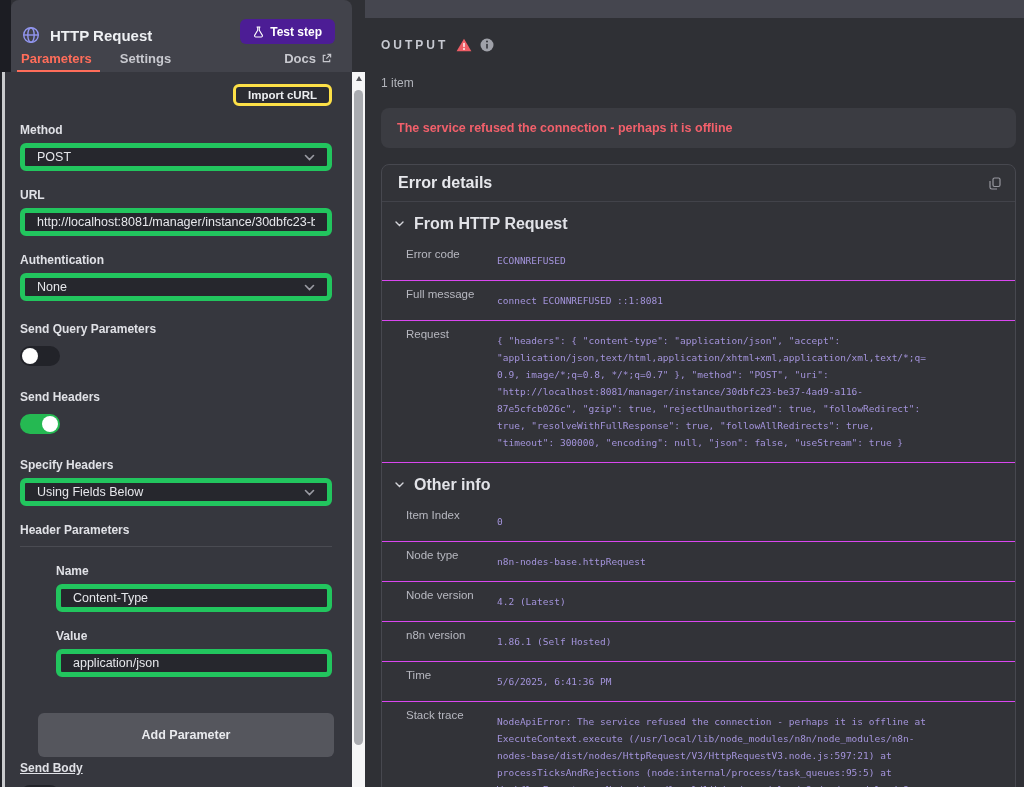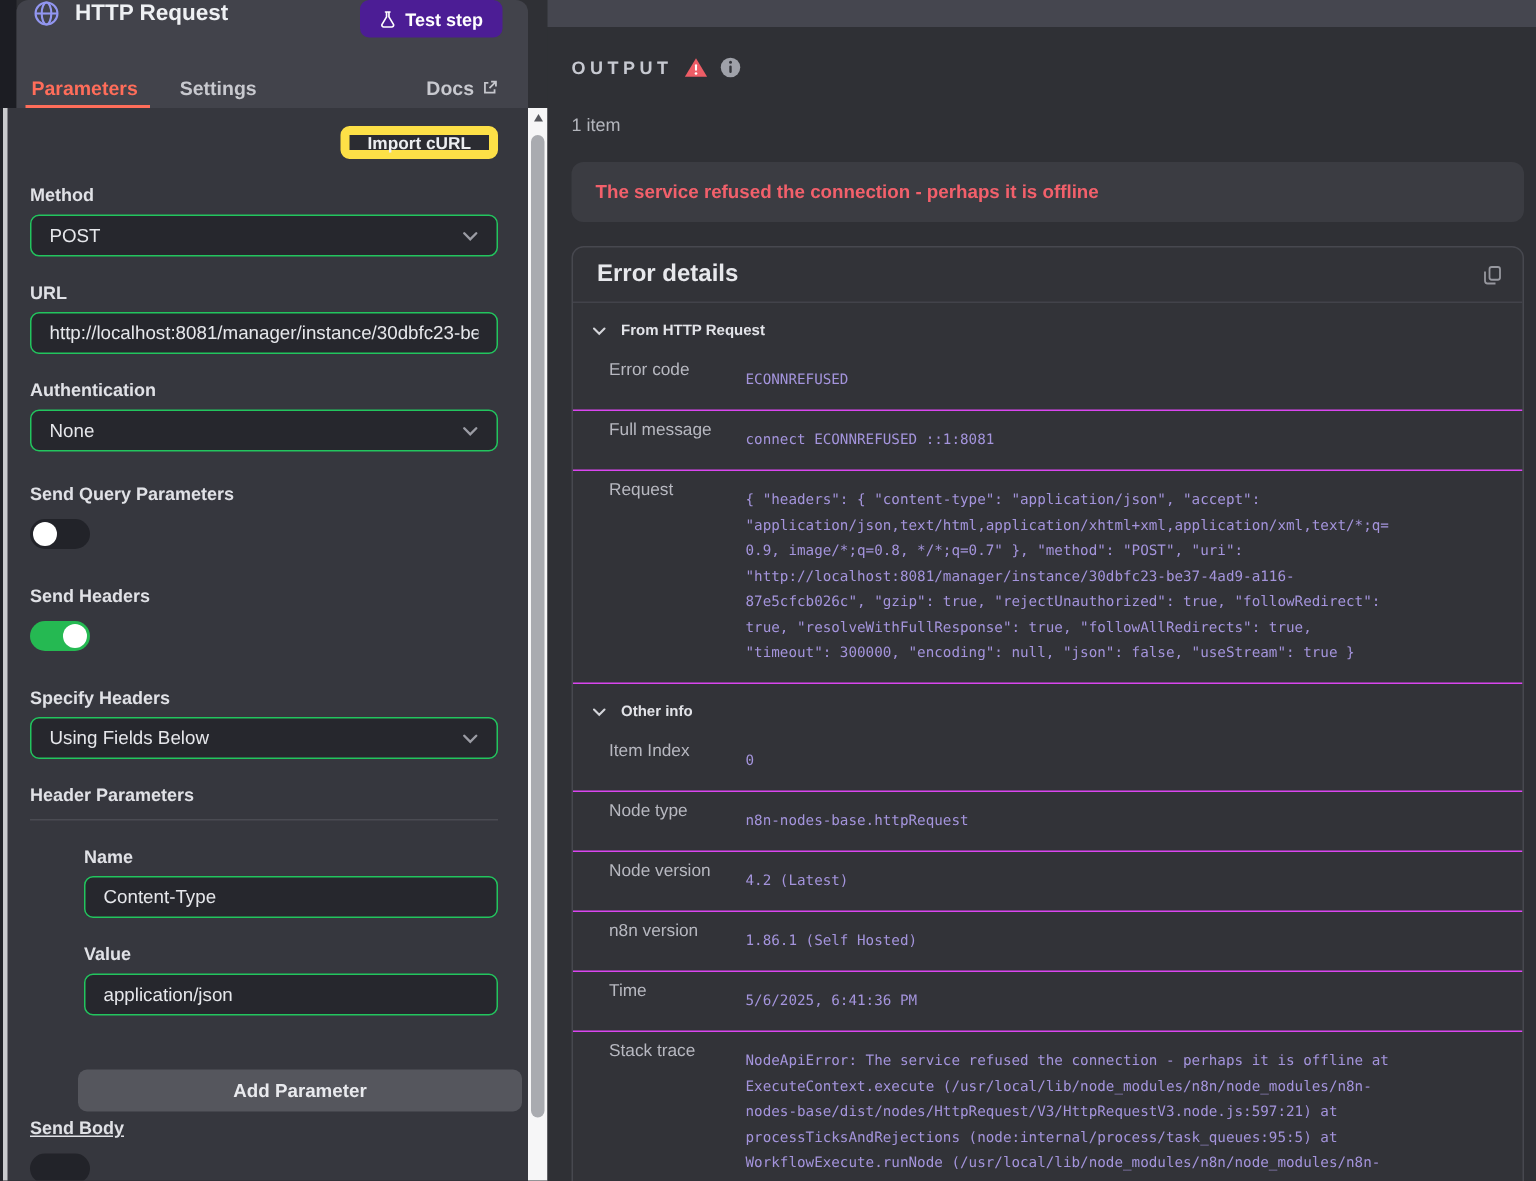--- a/index.html
+++ b/index.html
@@ -4,57 +4,57 @@
 <style>
   * { margin:0; padding:0; box-sizing:border-box; }
   html,body { width:1024px; height:787px; overflow:hidden; background:#2f3035;
               font-family:"Liberation Sans", sans-serif; }
 
   
   .left-panel { position:absolute; left:0; top:0; width:365px; height:787px; }
   .canvas-corner { position:absolute; left:0; top:0; width:11px; height:72px; background:#1c1d23; }
   .panel-header { position:absolute; left:11px; top:0; right:13px; height:72px;
                   background:#42434b; border-radius:8px 8px 0 0; }
-  .header-row { height:44px; display:flex; align-items:flex-start; padding:0 17px 0 11px; }
+  .header-row { height:44px; display:flex; align-items:flex-end; padding:0 17px 0 11px; }
   .node-icon { display:flex; margin-right:10px; }
   .node-title { color:#eef0f3; font-size:15px; font-weight:bold; flex:1; }
   .test-btn { background:#4c1d95; color:#fff; border:none; border-radius:6px; height:25px;
               padding:0 13px; font-size:12px; font-weight:bold; display:flex; align-items:center;
               gap:6px; cursor:pointer; font-family:inherit; }
   .tab-row { height:28px; display:flex; align-items:center; padding:0 20px 0 8px; }
   .tab { font-size:13px; font-weight:600; color:#c8c9cf; padding:0 2px; margin-right:24px;
          height:28px; display:flex; align-items:center; position:relative; cursor:pointer; }
   .tab.active { color:#ff6d5a; }
   .tab.active::after { content:""; position:absolute; left:-2px; right:-6px; bottom:0; height:2px; background:#ff6d5a; }
   .docs-link { margin-left:auto; display:flex; align-items:center; gap:5px; color:#c8c9cf;
                font-size:13px; font-weight:600; cursor:pointer; }
 
   .panel-body { position:absolute; left:0; top:72px; width:352px; bottom:0; background:#36373e;
                 padding:12px 20px 0 20px; overflow:hidden; }
   .edge-dark  { position:absolute; left:0; top:72px; bottom:0; width:2px; background:#212228; }
   .edge-light { position:absolute; left:2px; top:72px; bottom:0; width:3px; background:#c9cacd; }
 
   .import-curl-wrap { display:flex; justify-content:flex-end; }
-  .import-curl { background:#2b2c32; border:6px solid #fde047; color:#eceef1; border-radius:6px;
+  .import-curl { background:#2b2c32; border:3px solid #fde047; color:#eceef1; border-radius:6px;
                  height:22px; padding:0 12px; font-size:11.5px; font-weight:600; cursor:pointer;
                  font-family:inherit; }
   .f-label { color:#e0e1e6; font-size:12px; font-weight:600; margin-top:17px; }
-  .control { margin-top:6px; height:28px; background:#26272d; border:1px solid #22c55e;
+  .control { margin-top:6px; height:28px; background:#26272d; border:5px solid #22c55e;
              border-radius:6px; display:flex; align-items:center; padding:0 12px;
              color:#e6e7eb; font-size:12.5px; cursor:pointer; }
   .control .val { flex:1; white-space:nowrap; overflow:hidden; }
   .toggle { margin-top:10px; width:40px; height:20px; border-radius:10px; background:#222329;
             position:relative; cursor:pointer; }
   .toggle .knob { position:absolute; top:2px; left:2px; width:16px; height:16px; border-radius:50%;
                   background:#fff; }
   .toggle.on { background:#25b952; }
   .toggle.on .knob { left:auto; right:2px; }
   .hp-divider { border-top:1px solid #4a4b52; margin-top:9px; }
   .indent { margin-left:36px; }
-  .add-param { margin:36px 0 0 32px; width:calc(100% - 16px); height:28px; background:#55565d;
+  .add-param { margin:36px 0 0 18px; width:calc(100% - 16px); height:44px; background:#55565d;
                border:none; border-radius:6px; color:#e9eaee; font-size:12.5px; font-weight:600;
                cursor:pointer; font-family:inherit; }
 
   
   .scrollbar { position:absolute; right:0; top:72px; width:13px; bottom:0; background:#f6f6f7; }
   .sb-arrow { height:13px; display:flex; align-items:center; justify-content:center; cursor:pointer; }
   .sb-arrow .tri { width:0; height:0; border-left:3.5px solid transparent;
                    border-right:3.5px solid transparent; border-bottom:5px solid #55565c; }
   .sb-thumb { position:absolute; left:2px; right:2px; top:18px; height:655px; background:#a9abb0;
               border-radius:5px; cursor:grab; }
@@ -69,21 +69,21 @@
   .error-banner { margin-top:18px; height:40px; background:#3b3c42; border-radius:8px;
                   display:flex; align-items:center; padding:0 16px; }
   .error-banner span { color:#f2606b; font-size:12.5px; font-weight:600; }
   .error-card { margin-top:16px; background:#323338; border:1px solid #47484f; border-radius:8px;
                 height:640px; overflow:hidden; }
   .card-header { height:37px; display:flex; align-items:center; padding:0 12px 0 16px;
                  border-bottom:1px solid #42434a; }
   .card-title { color:#e7e8ec; font-size:16px; font-weight:bold; flex:1; }
   .copy-btn { display:flex; cursor:pointer; padding:2px; }
   .section-header { display:flex; align-items:center; gap:10px; padding:13px 0 8px 13px; cursor:pointer; }
-  .section-title { color:#e2e3e8; font-size:10px; font-weight:bold; }
+  .section-title { color:#e2e3e8; font-size:16px; font-weight:bold; }
   .detail-row { display:flex; padding:6px 20px 11px 24px; border-bottom:1px solid #d946ef; }
   .row-label { width:91px; flex-shrink:0; color:#b7b8c0; font-size:11.5px; line-height:15px; }
   .row-value { flex:1; max-width:430px; margin-top:5px; color:#a494dc;
                font-family:"DejaVu Sans Mono", monospace; font-size:9.5px; line-height:17px;
                overflow-wrap:anywhere; white-space:pre-wrap; }
 </style>
 </head>
 <body>
 
 <div class="left-panel">

